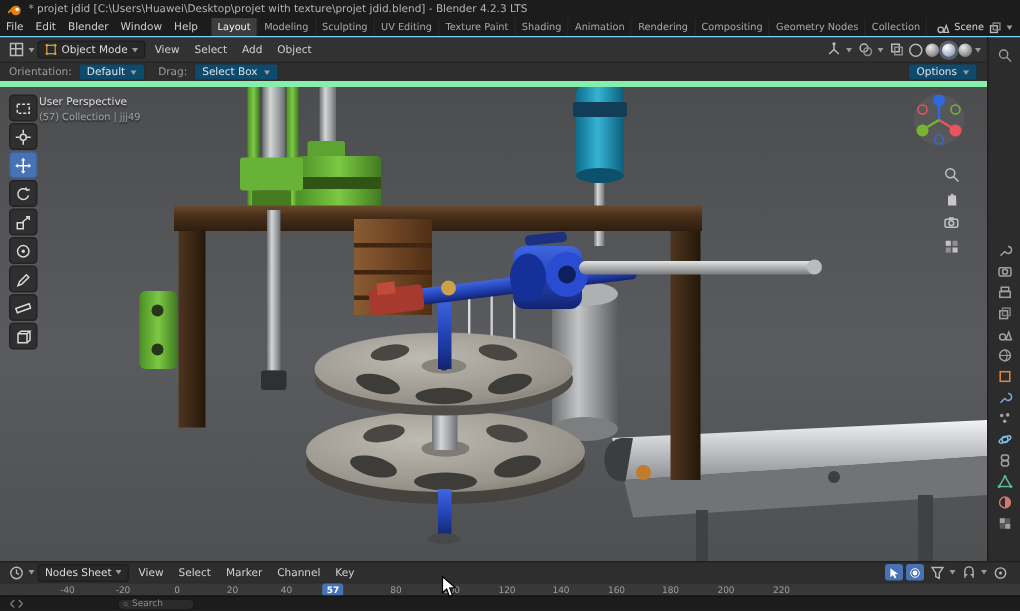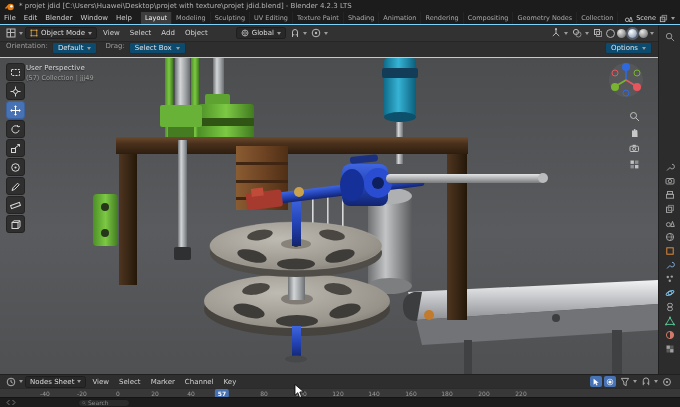--- a/index.html
+++ b/index.html
@@ -26,22 +26,22 @@
   .hmenu{padding:0 4px;color:#d2d2d2}
   .widget{background:#282828;border:1px solid #1e1e1e;border-radius:2.5px;height:12px;
           display:flex;align-items:center;gap:3px;padding:0 4px;color:#dcdcdc}
   .ib{width:13px;height:13px;display:flex;align-items:center;justify-content:center;border-radius:2px}
   .chev{width:0;height:0;border-left:2.5px solid transparent;border-right:2.5px solid transparent;border-top:3.5px solid #9a9a9a;display:inline-block}
   .midgrp{display:flex;align-items:center;gap:2px;margin-left:22px}
   .rightgrp{display:flex;align-items:center;gap:2px;margin-left:auto}
   .sphere{width:9px;height:9px;border-radius:50%;background:radial-gradient(circle at 35% 30%,#e9e9e9,#8d8d8d 65%,#525252)}
   .sphere.wire{background:none;border:1px solid #b5b5b5}
   .sphere.active{box-shadow:0 0 0 2px #555f6e;background:radial-gradient(circle at 35% 30%,#fff,#a8b6c8 60%,#5c6a7c)}
-  .toolsets{position:absolute;top:42px;left:0;width:658px;height:16px;background:#2e2e2e;border-bottom:1px solid #86efac;
-            display:flex;align-items:flex-start;gap:4px;padding:0 6px;font-size:7px;white-space:nowrap}
+  .toolsets{position:absolute;top:42px;left:0;width:658px;height:16px;background:#2e2e2e;border-bottom:4px solid #86efac;
+            display:flex;align-items:center;gap:4px;padding:0 6px;font-size:7px;white-space:nowrap}
   .lab{color:#9b9b9b}
   .valbtn{background:#0c4a6e;border:1px solid #2b2b2b;border-radius:2px;height:12px;
           display:flex;align-items:center;gap:4px;padding:0 5px;color:#e2e2e2}
 
   
   .viewport{position:absolute;top:58px;left:0;width:658px;height:316px;overflow:hidden;background:#525355}
   .scene{position:absolute;inset:0}
   .overlay{position:absolute;top:5px;left:26px;font-size:7px;color:#dedede;text-shadow:0 1px 1px rgba(0,0,0,.55);line-height:1.5}
   .overlay .l2{color:#a2a2a2;font-size:6.5px}
   .toolbar{position:absolute;top:5px;left:6px;display:flex;flex-direction:column;gap:1px}
@@ -141,43 +141,20 @@
           <circle cx="1.5" cy="8.5" r="1" fill="#d8a24a"></circle>
           <circle cx="8.5" cy="8.5" r="1" fill="#d8a24a"></circle>
         </svg>
       <span>Object Mode</span>
       <span class="chev"></span>
     </div>
     <span class="hmenu">View</span>
     <span class="hmenu">Select</span>
     <span class="hmenu">Add</span>
     <span class="hmenu">Object</span>
-    <div class="midgrp">
-      <div class="widget">
-        <svg width="8" height="8" viewBox="0 0 10 10">
-            <circle cx="5" cy="5" r="3.8" fill="none" stroke="#b9b9b9"></circle>
-            <path d="M1.2,5 H8.8 M5,1.2 a5.5,5.5 0 0 1 0,7.6 M5,1.2 a5.5,5.5 0 0 0 0,7.6" fill="none" stroke="#b9b9b9" stroke-width=".7"></path>
-          </svg>
-        <span>Global</span>
-        <span class="chev"></span>
-      </div>
-      <span class="ib">
-        <svg width="10" height="10" viewBox="0 0 10 10">
-            <path d="M2.5,9 V4 a2.5,2.5 0 0 1 5,0 V9 M2.5,6.8 h1.8 M5.7,6.8 h1.8" fill="none" stroke="#b9b9b9"></path>
-          </svg>
-      </span>
-      <span class="chev"></span>
-      <span class="ib">
-        <svg width="10" height="10" viewBox="0 0 10 10">
-            <circle cx="5" cy="5" r="3.8" fill="none" stroke="#b9b9b9"></circle>
-            <circle cx="5" cy="5" r="1.2" fill="#b9b9b9"></circle>
-          </svg>
-      </span>
-      <span class="chev"></span>
-    </div>
     <div class="rightgrp">
       <span class="ib">
         <svg width="10" height="10" viewBox="0 0 10 10">
             <path d="M5,5 V1.2 M5,5 L1.8,8 M5,5 L8.2,8" stroke="#b9b9b9" fill="none"></path>
             <circle cx="5" cy="1.2" r="1.1" fill="#b9b9b9"></circle>
           </svg>
       </span>
       <span class="chev"></span>
       <span class="ib">
         <svg width="10" height="10" viewBox="0 0 10 10">

